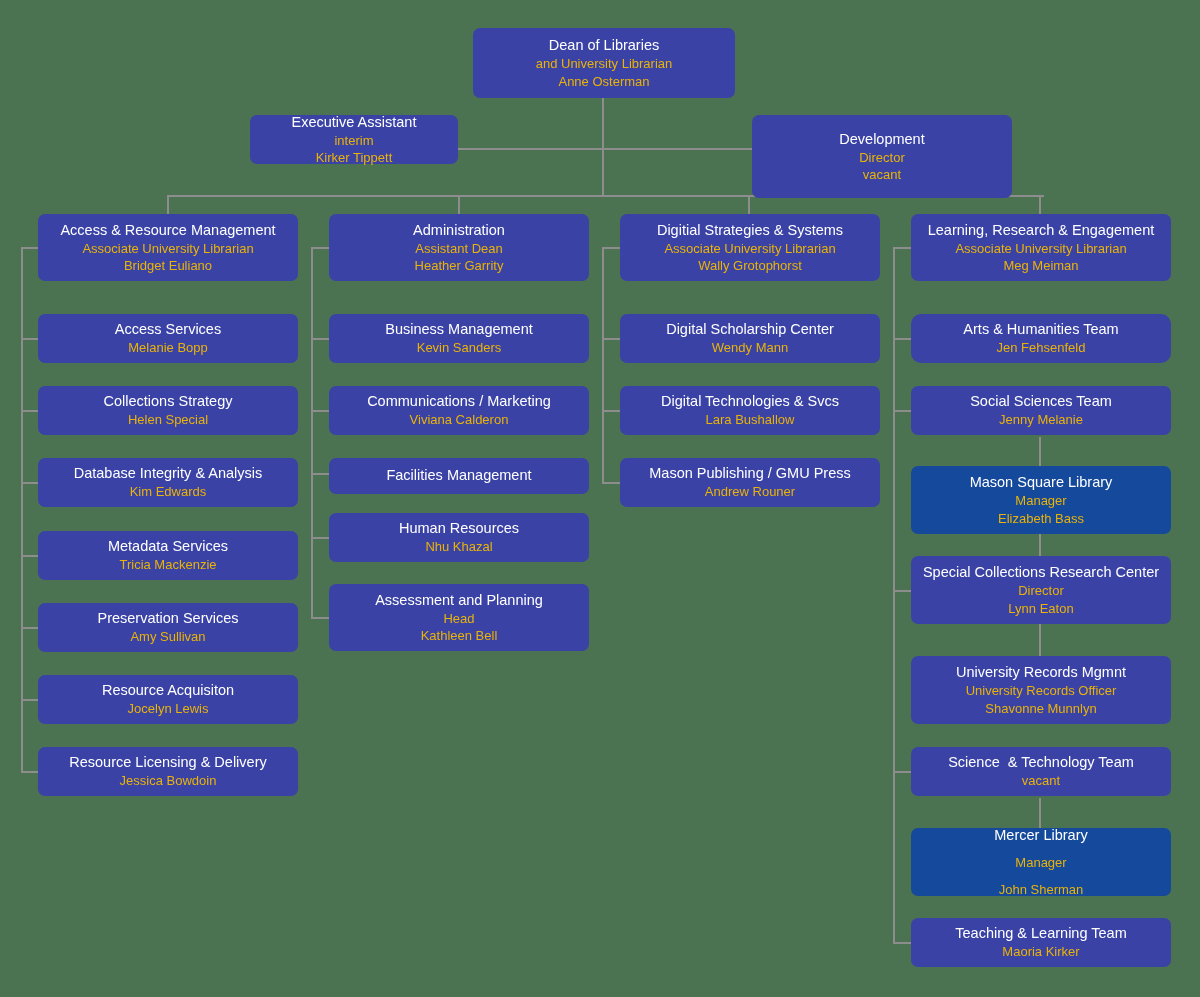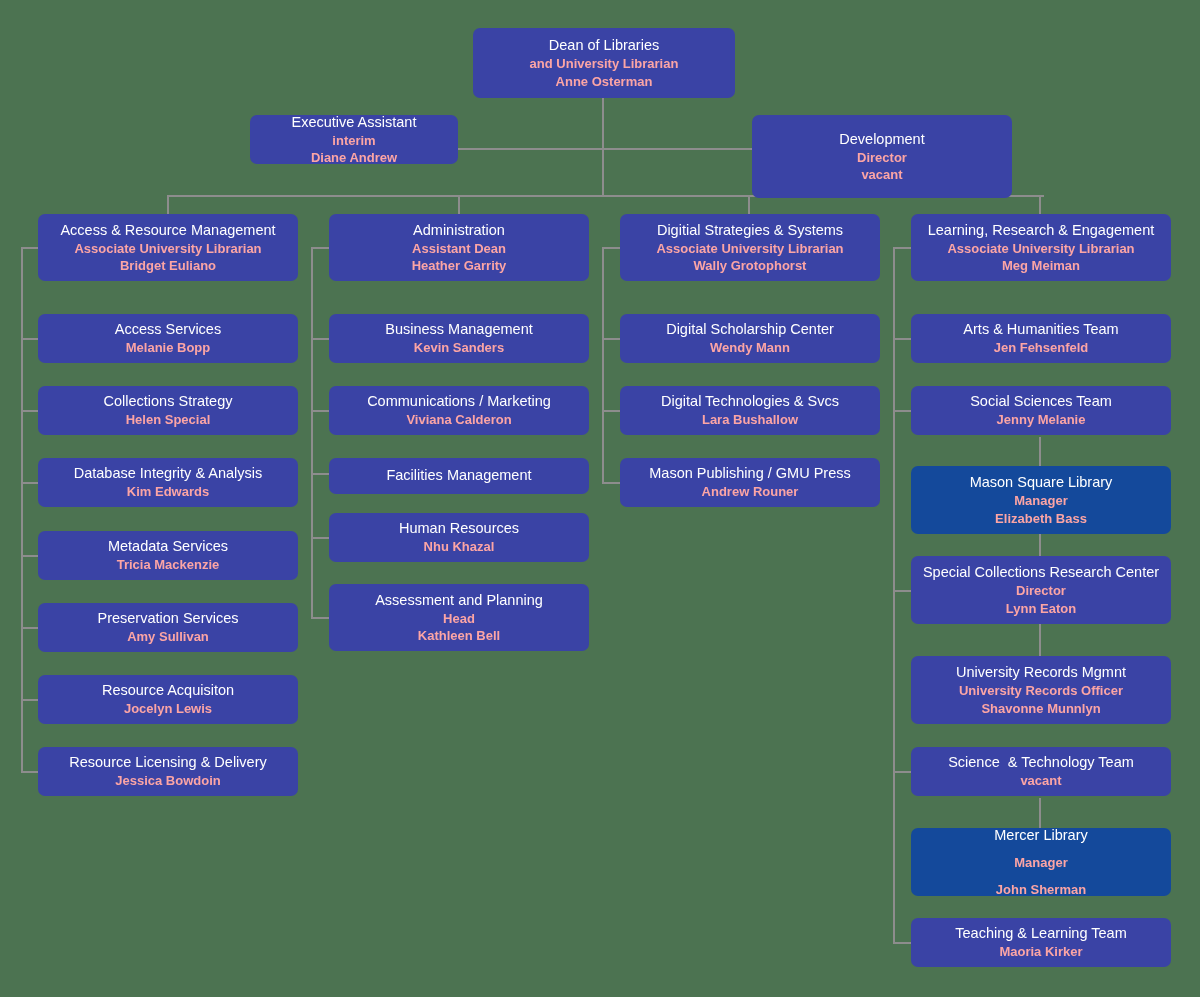--- a/index.html
+++ b/index.html
@@ -45,23 +45,22 @@
   .node.accent { background: #14499b; }
 
   .node .title {
     font-size: 14.5px;
     color: #ffffff;
     white-space: pre;
   }
   .node .role,
   .node .person {
     font-size: 13px;
-    color: #fca5a5;
+    color: #eab308;
     white-space: pre;
-    font-weight: bold;
   }
 </style>
 </head>
 <body>
 
 <div id="chart">
 
   <div class="line v" style="left:602px; top:98px;  height:51px;"></div>
 
   <div class="line h" style="left:455px; top:148px; width:299px;"></div>
@@ -114,21 +113,21 @@
 
   <div class="node" style="left:473px; top:28px; width:262px; height:70px;">
     <div class="title">Dean of Libraries</div>
     <div class="role">and University Librarian</div>
     <div class="person">Anne Osterman</div>
   </div>
 
   <div class="node" style="left:250px; top:115px; width:208px; height:49px;align-items:center;">
     <div class="title">Executive Assistant</div>
     <div class="role">interim</div>
-    <div class="person">Diane Andrew</div>
+    <div class="person">Kirker Tippett</div>
   </div>
 
   <div class="node" style="left:752px; top:115px; width:260px; height:83px;">
     <div class="title">Development</div>
     <div class="role">Director</div>
     <div class="person">vacant</div>
   </div>
 
   <div class="node" style="left:38px; top:214px; width:260px; height:67px;">
     <div class="title">Access &amp; Resource Management</div>
@@ -206,21 +205,21 @@
   <div class="node" style="left:620px; top:458px; width:260px; height:49px;">
     <div class="title">Mason Publishing / GMU Press</div>
     <div class="person">Andrew Rouner</div>
   </div>
 
   <div class="node" style="left:911px; top:214px; width:260px; height:67px;">
     <div class="title">Learning, Research &amp; Engagement</div>
     <div class="role">Associate University Librarian</div>
     <div class="person">Meg Meiman</div>
   </div>
-  <div class="node" style="left:911px; top:314px; width:260px; height:49px;">
+  <div class="node" style="left:911px; top:314px; width:260px; height:49px;border-radius:10px;">
     <div class="title">Arts &amp; Humanities Team</div>
     <div class="person">Jen Fehsenfeld</div>
   </div>
   <div class="node" style="left:911px; top:386px; width:260px; height:49px;">
     <div class="title">Social Sciences Team</div>
     <div class="person">Jenny Melanie</div>
   </div>
   <div class="node accent" style="left:911px; top:466px; width:260px; height:68px;">
     <div class="title">Mason Square Library</div>
     <div class="role">Manager</div>

